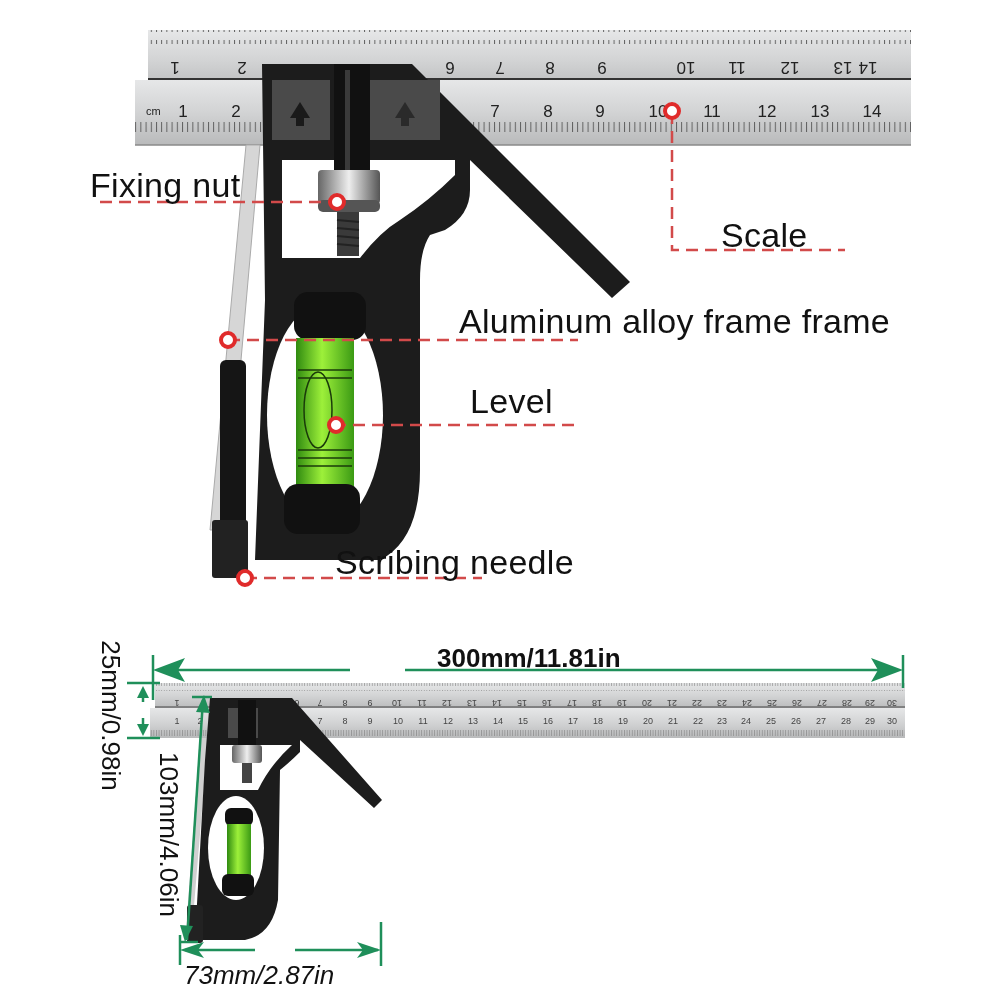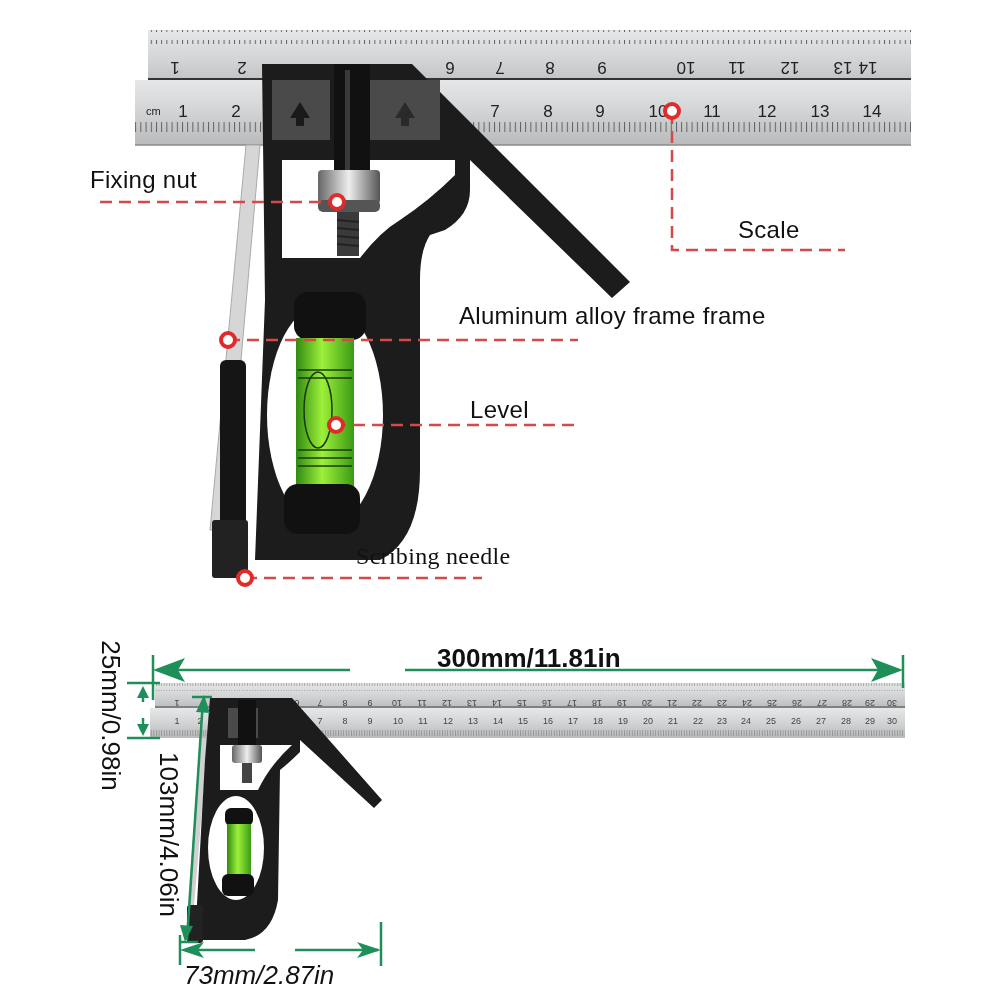--- a/index.html
+++ b/index.html
@@ -1,17 +1,17 @@
 <!DOCTYPE html>
 <html><head>
 <meta charset="utf-8">
 <style>
   html, body { margin:0; padding:0; background:#ffffff; }
   body { width:1001px; height:1001px; position:relative; overflow:hidden; font-family:"Liberation Sans", sans-serif; }
-  .label { position:absolute; color:#111; font-size:24px; letter-spacing:0.3px; white-space:nowrap; }
+  .label { position:absolute; color:#111; font-size:34px; letter-spacing:0.3px; white-space:nowrap; }
   .dim-label { position:absolute; color:#111; font-size:26px; white-space:nowrap; }
   svg { position:absolute; left:0; top:0; }
 </style>
 </head>
 <body>
 
 <svg width="1001" height="1001" viewBox="0 0 1001 1001">
   <defs>
     <linearGradient id="steel" x1="0" y1="0" x2="0" y2="1">
       <stop offset="0" stop-color="#e6e7e8"></stop>
@@ -311,21 +311,21 @@
     <line x1="180" y1="935" x2="180" y2="965"></line>
     <line x1="381" y1="922" x2="381" y2="966"></line>
     <line x1="185" y1="950" x2="255" y2="950"></line>
     <line x1="295" y1="950" x2="378" y2="950"></line>
     <polygon points="180,950 204,942 198,950 204,958" stroke="none"></polygon>
     <polygon points="381,950 357,942 363,950 357,958" stroke="none"></polygon>
   </g>
 </svg>
 
 <div class="label" style="left:90px; top:166px;">Fixing nut</div>
-<div class="label" style="left:738px; top:216px;">Scale</div>
+<div class="label" style="left:721px; top:216px;">Scale</div>
 <div class="label" style="left:459px; top:302px;">Aluminum alloy frame frame</div>
-<div class="label" style="left:470px; top:396px;">Level</div>
-<div class="label" style="left:356px; top:543px;font-family:Liberation Serif, serif;">Scribing needle</div>
+<div class="label" style="left:470px; top:382px;">Level</div>
+<div class="label" style="left:335px; top:543px;">Scribing needle</div>
 
 <div class="dim-label" style="left:437px; top:643px;font-weight:bold;">300mm/11.81in</div>
 <div class="dim-label" style="left:-5px; top:700px; transform-origin:center; transform:rotate(90deg); width:230px; text-align:center;">25mm/0.98in</div>
 <div class="dim-label" style="left:48px; top:819px; transform:rotate(90deg); width:240px; text-align:center;">103mm/4.06in</div>
 <div class="dim-label" style="left:184px; top:960px;font-style:italic;">73mm/2.87in</div>
 
 </body></html>

